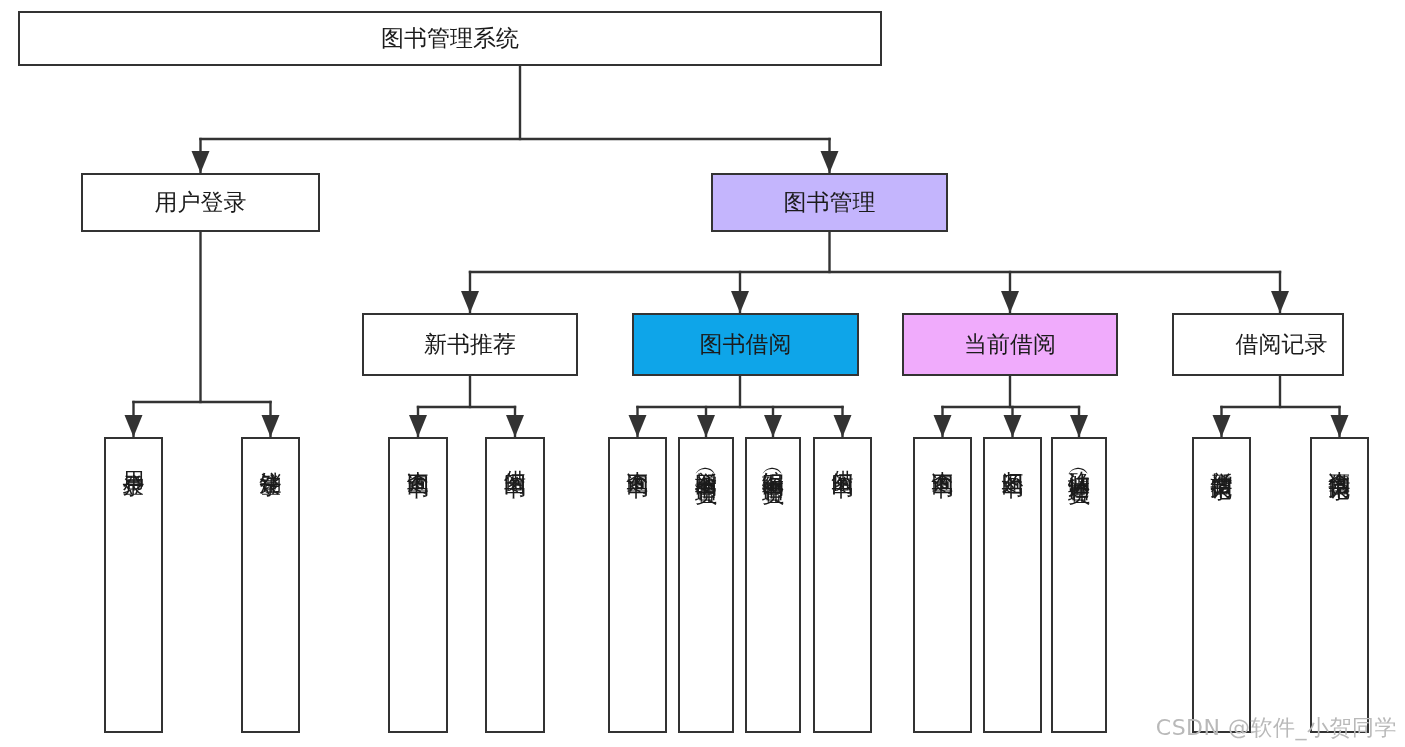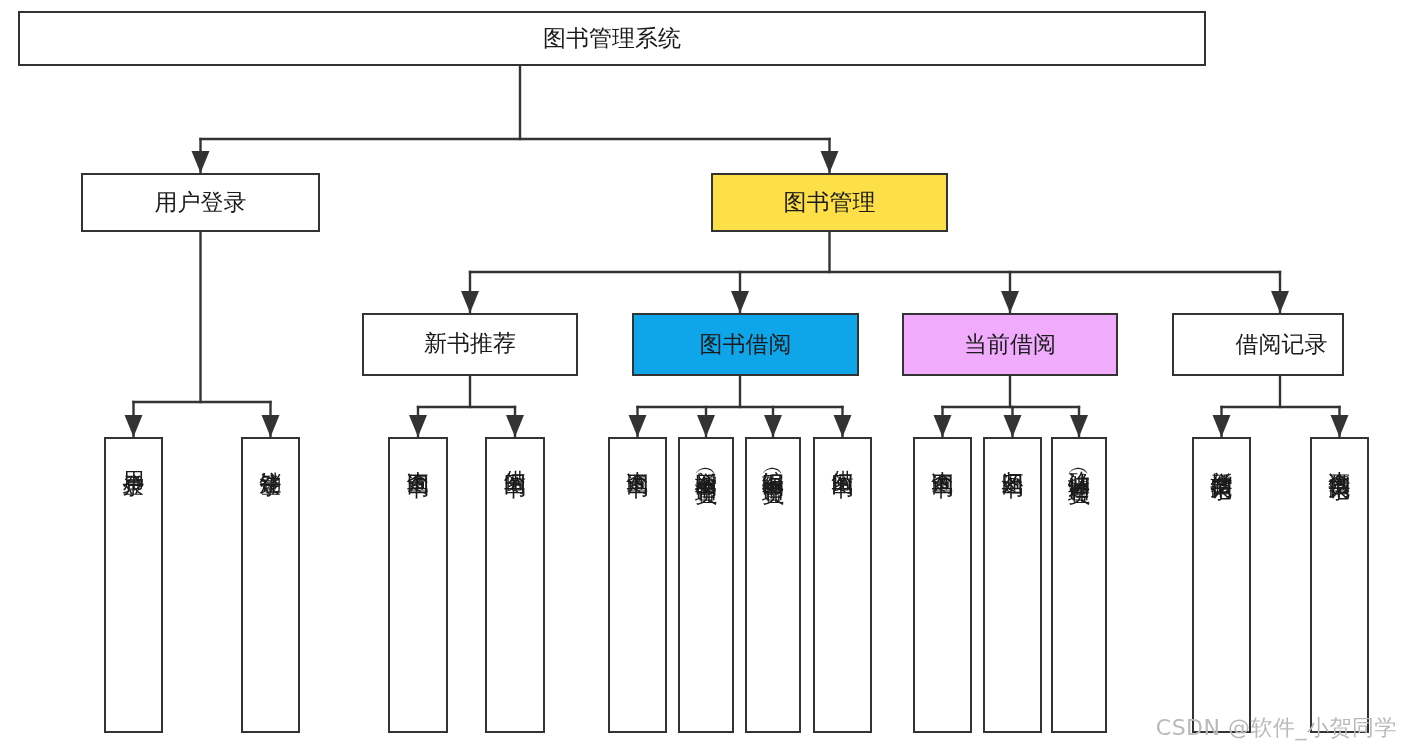--- a/index.html
+++ b/index.html
@@ -118,30 +118,30 @@
       <line x1="1079" y1="407" x2="1079" y2="436" stroke="#333333" stroke-width="2.4" stroke-linecap="square"></line>
       <path d="M 1070 415 L 1088 415 L 1079 437 Z" fill="#333333"></path>
       <line x1="1280" y1="376" x2="1280" y2="407" stroke="#333333" stroke-width="2.4" stroke-linecap="square"></line>
       <line x1="1221.5" y1="407" x2="1339.5" y2="407" stroke="#333333" stroke-width="2.4" stroke-linecap="square"></line>
       <line x1="1221.5" y1="407" x2="1221.5" y2="436" stroke="#333333" stroke-width="2.4" stroke-linecap="square"></line>
       <path d="M 1212.5 415 L 1230.5 415 L 1221.5 437 Z" fill="#333333"></path>
       <line x1="1339.5" y1="407" x2="1339.5" y2="436" stroke="#333333" stroke-width="2.4" stroke-linecap="square"></line>
       <path d="M 1330.5 415 L 1348.5 415 L 1339.5 437 Z" fill="#333333"></path>
     </svg>
   <div id="node-layer">
-      <div class="node horiz" style="left: 18px; top: 11px; width: 1188px; height: 55px; border-color: rgb(51, 51, 51); background: rgb(255, 255, 255);">
+      <div class="node horiz" style="left: 18px; top: 11px; width: 864px; height: 55px; border-color: rgb(51, 51, 51); background: rgb(255, 255, 255);">
         <span class="node-label">图书管理系统</span>
       </div>
       <div class="node horiz" style="left: 81px; top: 173px; width: 239px; height: 59px; border-color: rgb(51, 51, 51); background: rgb(255, 255, 255);">
         <span class="node-label">用户登录</span>
       </div>
-      <div class="node horiz" style="left: 711px; top: 173px; width: 237px; height: 59px; border-color: rgb(51, 51, 51); background: #fde047;">
+      <div class="node horiz" style="left: 711px; top: 173px; width: 237px; height: 59px; border-color: rgb(51, 51, 51); background: #c4b5fd;">
         <span class="node-label">图书管理</span>
       </div>
-      <div class="node horiz" style="left: 362px; top: 313px; width: 216px; height: 63px; border-color: rgb(51, 51, 51); background: rgb(255, 255, 255); font-family: Liberation Serif, serif;">
+      <div class="node horiz" style="left: 362px; top: 313px; width: 216px; height: 63px; border-color: rgb(51, 51, 51); background: rgb(255, 255, 255);">
         <span class="node-label">新书推荐</span>
       </div>
       <div class="node horiz" style="left: 632px; top: 313px; width: 227px; height: 63px; border-color: rgb(51, 51, 51); background: #0ea5e9;">
         <span class="node-label">图书借阅</span>
       </div>
       <div class="node horiz" style="left: 902px; top: 313px; width: 216px; height: 63px; border-color: rgb(51, 51, 51); background: #f0abfc;">
         <span class="node-label">当前借阅</span>
       </div>
       <div class="node horiz" style="left: 1172px; top: 313px; width: 172px; height: 63px; border-color: rgb(51, 51, 51); background: rgb(255, 255, 255); padding-left: 47px;">
         <span class="node-label">借阅记录</span>

